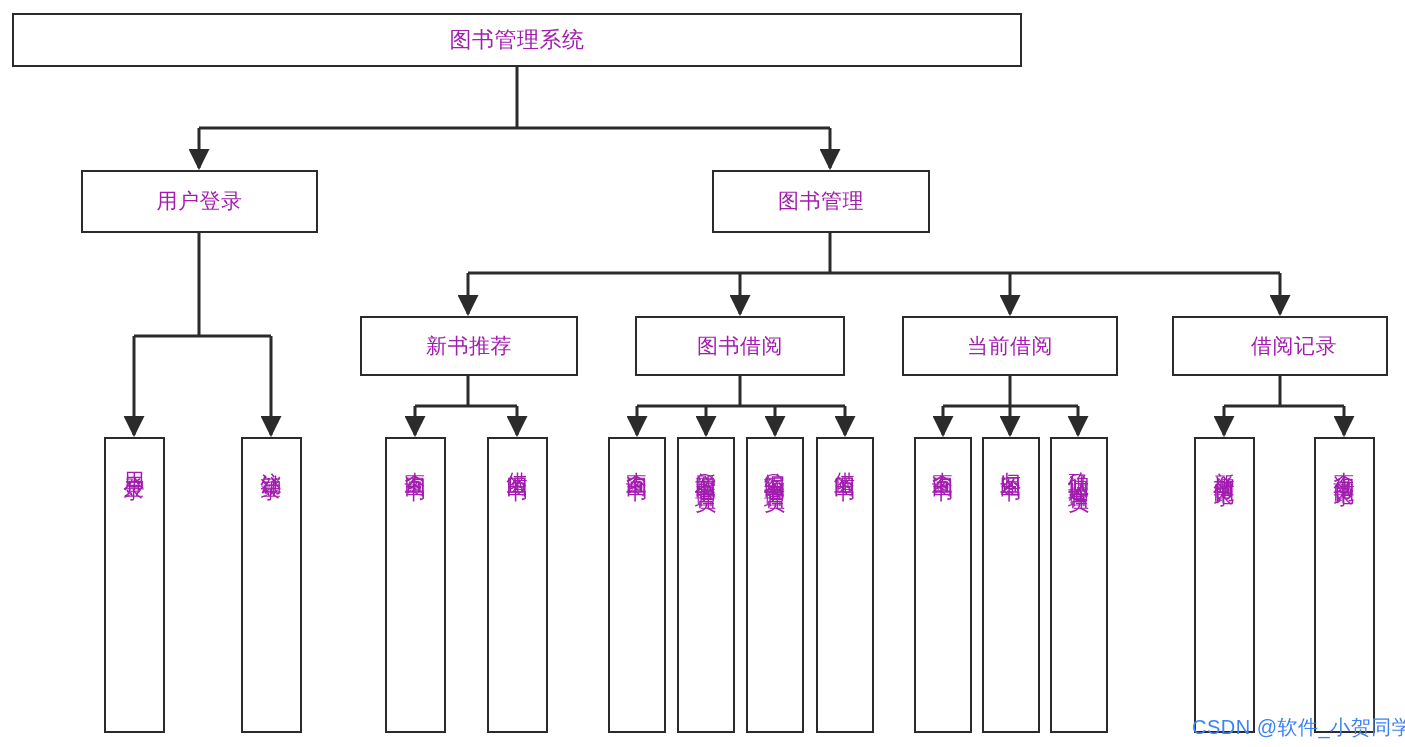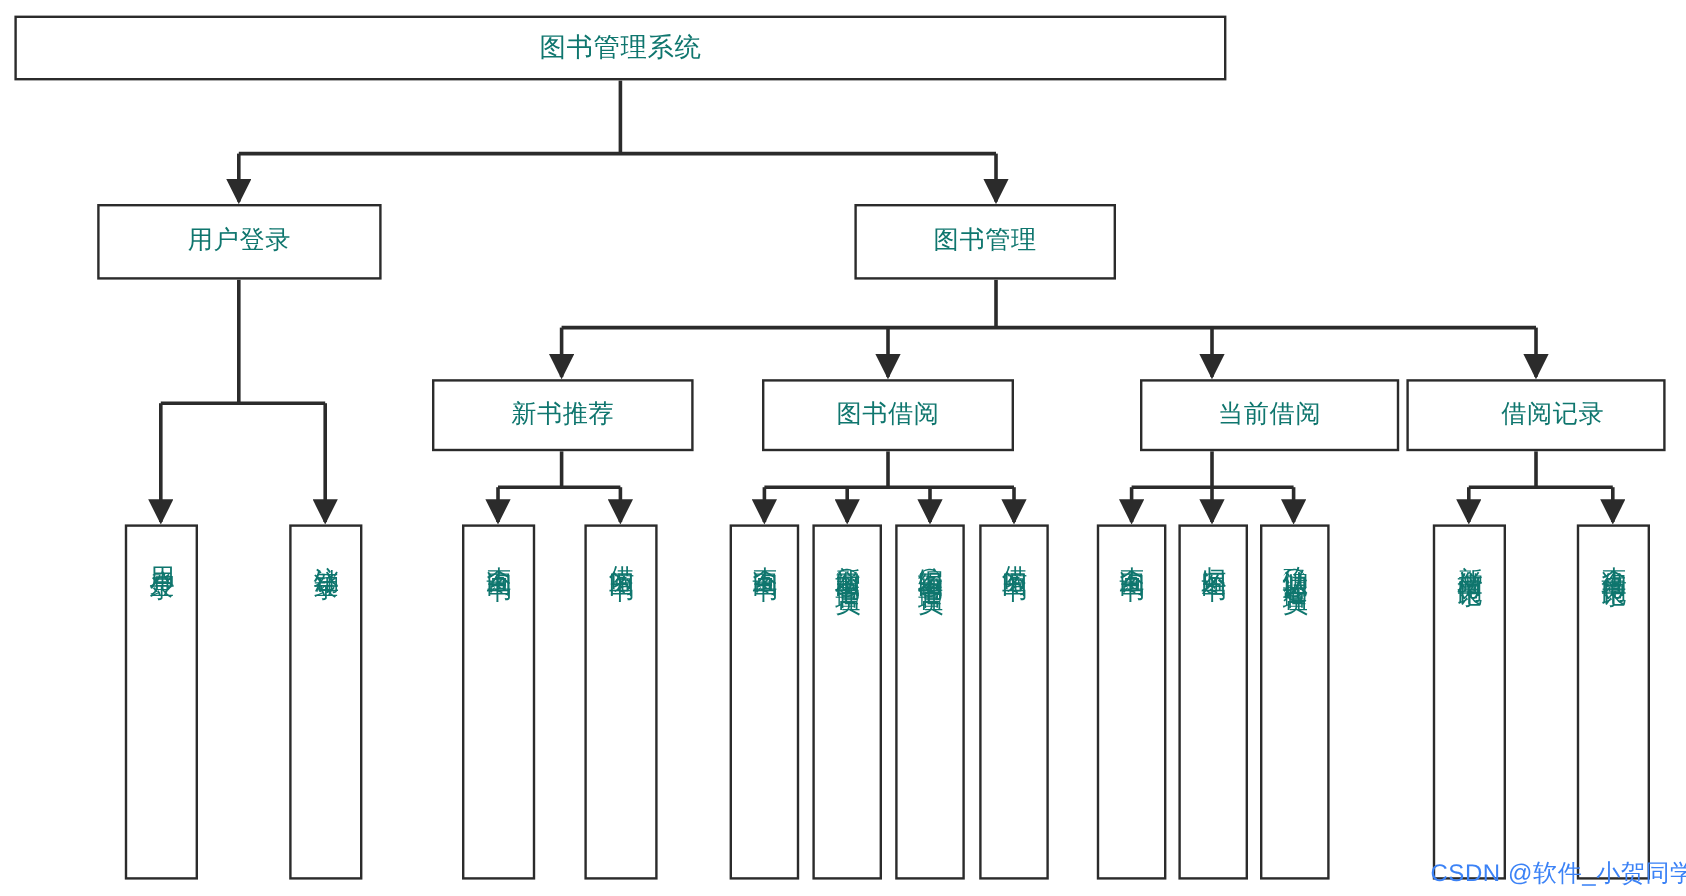--- a/index.html
+++ b/index.html
@@ -26,21 +26,21 @@
     pointer-events: none;
   }
   .node {
     position: absolute;
     box-sizing: border-box;
     border: 2px solid #2b2b2b;
     background: #ffffff;
     display: flex;
     align-items: center;
     justify-content: center;
-    color: #0f766e;
+    color: #a21caf;
   }
   .node .label {
     display: block;
     text-align: center;
     line-height: 1.28;
     white-space: pre;
   }
   .node.horiz .label {
     font-size: 21px;
     letter-spacing: 0.5px;
@@ -142,21 +142,21 @@
   </div>
 
   <div class="node horiz" style="left:635px; top:316px; width:210px; height:60px;">
     <span class="label">图书借阅</span>
   </div>
 
   <div class="node horiz" style="left:360px; top:316px; width:218px; height:60px;">
     <span class="label">新书推荐</span>
   </div>
 
-  <div class="node horiz" style="left:902px; top:316px; width:216px; height:60px;margin-left:48px;">
+  <div class="node horiz" style="left:902px; top:316px; width:216px; height:60px;">
     <span class="label">当前借阅</span>
   </div>
 
   <div class="node horiz" style="left:1172px; top:316px; width:216px; height:60px;padding-left:28px;">
     <span class="label">借阅记录</span>
   </div>
 
   <div class="node vert" style="left:104px; top:437px; width:61px; height:296px;">
     <span class="label">用户登录</span>
   </div>

